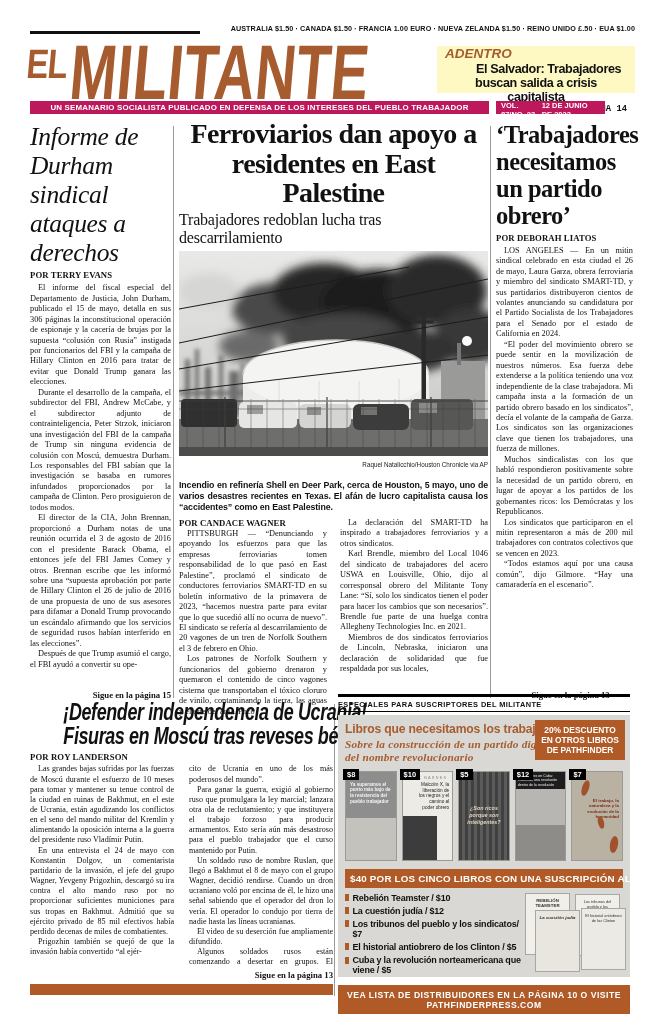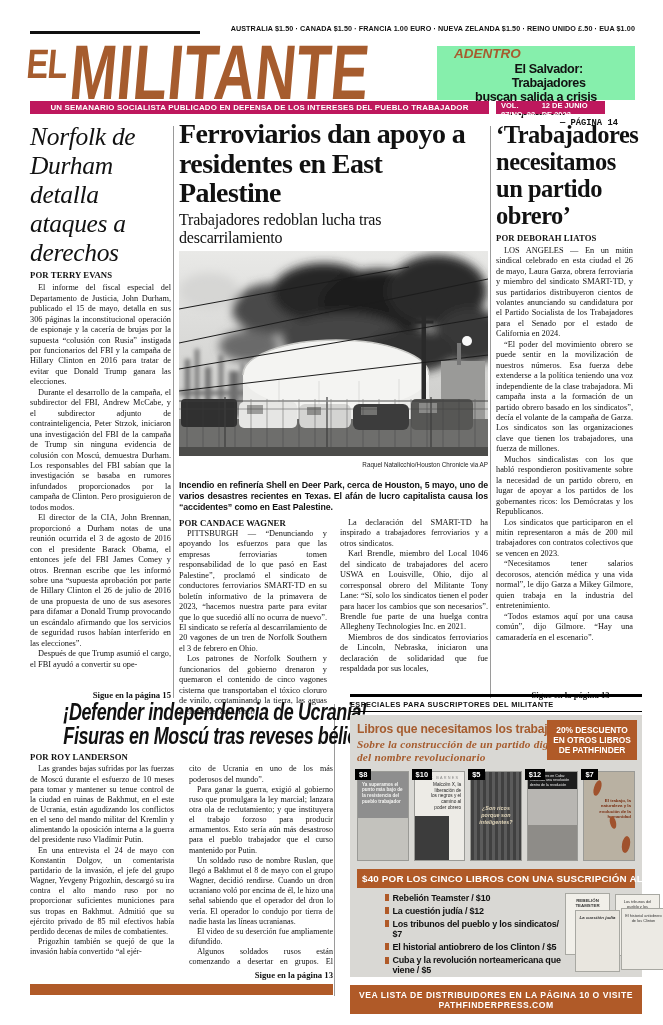--- a/index.html
+++ b/index.html
@@ -15,22 +15,22 @@
   .price-line { position:absolute; left:200px; right:28px; top:24px; text-align:right;
     font-family:"Liberation Sans", sans-serif; font-weight:700; font-size:7.2px; letter-spacing:.1px; color:#111; }
 
   .masthead { position:absolute; left:27px; top:34px; display:flex; align-items:flex-start;
     color:var(--accent); transform:skewX(-5deg); }
   .masthead .el { font-family:"Liberation Sans", sans-serif; font-weight:900; font-size:33px;
     line-height:1; margin-top:9px; letter-spacing:-1px; transform:scaleY(1.25); transform-origin:top; }
   .masthead .big { font-family:"Liberation Sans", sans-serif; font-weight:900; font-size:56px;
     line-height:1; letter-spacing:0.5px; transform:scaleY(1.38); transform-origin:top; margin-left:4px; }
 
-  .adentro { position:absolute; left:437px; top:46px; width:198px; height:54px;
-    background:#86efac; padding:1px 17px 2px; }
+  .adentro { position:absolute; left:437px; top:46px; width:198px; height:47px;
+    background:#fef9c3; padding:1px 8px 2px; }
   .adentro .label { color:var(--accent); font-family:"Liberation Sans", sans-serif;
     font-style:italic; font-weight:900; font-size:13.5px; line-height:1.1; }
   .adentro .l1, .adentro .l2 { font-family:"Liberation Sans", sans-serif; font-weight:900;
     font-size:13px; line-height:1.08; text-align:center; letter-spacing:-0.4px; transform:scaleX(.97); }
   .adentro .pg { font-family:Liberation Mono, monospace; font-weight:800; font-size:8.8px;
     text-align:right; margin-top:0; }
 
   .bar { position:absolute; top:101px; height:13px; background:#be185d; color:#fff;
     font-family:"Liberation Sans", sans-serif; font-weight:700; }
   .bar-left { left:30px; width:459px; font-size:7.9px; line-height:13px; text-align:center; letter-spacing:.2px; }
@@ -50,21 +50,21 @@
   .cont { position:absolute; bottom:0; right:0; left:12px; background:#fff;
     font-weight:700; font-size:8.7px; text-align:right; }
 
   
   .col-left { position:absolute; left:30px; top:122px; width:141px; height:578px; }
   .col-left h2 { font-style:italic; font-weight:500; font-size:25.5px; line-height:1.14; letter-spacing:-0.3px; }
   .col-left .bodytext { margin-top:3px; max-height:418px; }
 
   
   .col-center { position:absolute; left:179px; top:119px; width:309px; }
-  .col-center h1 { font-weight:700; font-size:28px; line-height:1.06; letter-spacing:-0.6px; }
+  .col-center h1 { font-weight:700; font-size:28px; line-height:1.06; text-align:center; letter-spacing:-0.6px; }
   .col-center .subhead { font-size:16px; line-height:1.1; margin-top:3px; text-align:left; letter-spacing:-0.2px; }
   .photo { width:309px; height:205px; margin-top:5px; background:#cfcfcf; }
   .credit { font-family:"Liberation Sans", sans-serif; font-size:6.3px; color:#222; text-align:right; margin-top:1px; }
   .caption { font-family:"Liberation Sans", sans-serif; font-weight:700; font-size:8.8px;
     line-height:1.24; text-align:justify; margin-top:12px; letter-spacing:-0.1px; }
   .cbody { position:relative; margin-top:5px; height:228px; }
   .cbody .ca { position:absolute; left:0; top:0; width:148px; height:228px; }
   .cbody .cb { position:absolute; left:161px; top:0; width:148px; height:228px; }
   .cbody .bodytext { max-height:228px; }
   .cbody .ca .byline { margin:0 0 1px; }
@@ -81,21 +81,21 @@
     font-size:23px; line-height:1.03; white-space:nowrap; text-align:center;
     transform:scaleX(.78); transform-origin:center; letter-spacing:-0.5px; }
   .ukraine .byline { margin-top:4px; }
   .uk-cols { position:relative; margin-top:2px; height:216px; }
   .uk-cols .u1 { position:absolute; left:0; top:0; width:144px; height:216px; overflow:hidden; }
   .uk-cols .u2 { position:absolute; left:159px; top:0; width:144px; height:216px; }
   .uk-cols .bodytext { font-size:8.1px; line-height:10.15px; max-height:216px; }
   .brown-bar { position:absolute; left:30px; top:984px; width:303px; height:11px; background:var(--banner); }
 
   
-  .promo { position:absolute; left:350px; top:694px; width:292px; font-family:"Liberation Sans", sans-serif; }
+  .promo { position:absolute; left:338px; top:694px; width:292px; font-family:"Liberation Sans", sans-serif; }
   .promo .toprule { height:3px; background:#000; }
   .promo .label { font-weight:700; font-size:7.4px; letter-spacing:.4px; margin:3px 0 2px; }
   .promo .thinrule { height:1px; background:#000; }
   .graybox { position:relative; margin-top:3px; background:#d9d8d4; padding:6px 7px 5px; height:262px; }
   .promo-title { color:var(--accent); font-weight:800; font-size:13.5px; white-space:nowrap;
     transform:scaleX(.9); transform-origin:left; letter-spacing:-0.2px; }
   .promo-sub { color:var(--accent); font-family:"Liberation Serif", serif; font-weight:700;
     font-style:italic; font-size:11.3px; line-height:1.18; width:218px; margin-top:2px; letter-spacing:.2px; }
   .discount { position:absolute; top:5px; right:5px; width:90px; background:var(--banner);
     color:#fff; font-weight:800; font-size:8.4px; line-height:1.2; text-align:center; padding:5px 3px; }
@@ -118,21 +118,21 @@
   .bk4 .band { background:#1d1d1d; color:#eee; font-size:3.6px; line-height:1.25; padding:2px 2px; }
   .bk5 .cover { background:#b9b1a2; position:relative; color:#7a2e12; font-weight:700;
     font-size:4.4px; line-height:1.25; text-align:right; padding:26px 3px 0; }
   .bk5 .fig { position:absolute; background:#a0522d; border-radius:50%; }
   .f1 { width:7px; height:16px; left:10px; top:8px; transform:rotate(18deg); }
   .f2 { width:6px; height:13px; left:26px; top:44px; transform:rotate(-14deg); }
   .f3 { width:8px; height:17px; left:38px; top:64px; transform:rotate(10deg); }
   .bundle { margin-top:6px; background:var(--banner); color:#fff; font-weight:800;
     font-size:9.8px; padding:4px 5px; letter-spacing:.2px; white-space:nowrap; }
   .bottomrow { display:flex; margin-top:5px; }
-  .blist { width:178px;margin-left:28px; }
+  .blist { width:178px; }
   .blist .item { display:flex; gap:4px; margin-bottom:3px; }
   .blist .bull { flex:0 0 3.5px; height:7px; background:var(--banner); margin-top:1.5px; }
   .blist .txt { font-weight:800; font-size:9px; line-height:1.12; color:#111; letter-spacing:-0.2px; }
   .minis { position:relative; flex:1; height:86px; }
   .mini { position:absolute; width:45px; height:62px; background:#f1efe9; border:1px solid #a8a8a2;
     font-size:3.9px; line-height:1.3; color:#333; padding:4px 3px; text-align:center; }
   .m1 { left:2px; top:0; } .m2 { left:52px; top:1px; }
   .m3 { left:12px; top:17px; z-index:2; background:#e9e6df; }
   .m4 { left:58px; top:15px; z-index:3; background:#eceae4; }
   .mini .mt { font-weight:700; font-size:4.4px; }
@@ -163,21 +163,21 @@
   <div class="bar bar-right">
     <span>VOL. 87/NO. 23</span>
     <span>12 DE JUNIO DE 2023</span>
   </div>
 
   <div class="vrule v1"></div>
   <div class="vrule v2"></div>
   <div class="vrule v3"></div>
 
   <div class="col-left">
-    <h2>Norfolk de Durham detalla ataques a derechos</h2>
+    <h2>Informe de Durham sindical ataques a derechos</h2>
     <div class="byline">POR TERRY EVANS</div>
     <div class="bodytext">
       <p>El informe del fiscal especial del Departamento de Justicia, John Durham, publicado el 15 de mayo, detalla en sus 306 páginas la inconstitucional operación de espionaje y la cacería de brujas por la supuesta “colusión con Rusia” instigada por funcionarios del FBI y la campaña de Hillary Clinton en 2016 para tratar de evitar que Donald Trump ganara las elecciones.</p>
       <p>Durante el desarrollo de la campaña, el subdirector del FBI, Andrew McCabe, y el subdirector adjunto de contrainteligencia, Peter Strzok, iniciaron una investigación del FBI de la campaña de Trump sin ninguna evidencia de colusión con Moscú, demuestra Durham. Los responsables del FBI sabían que la investigación se basaba en rumores infundados proporcionados por la campaña de Clinton. Pero prosiguieron de todos modos.</p>
       <p>El director de la CIA, John Brennan, proporcionó a Durham notas de una reunión ocurrida el 3 de agosto de 2016 con el presidente Barack Obama, el entonces jefe del FBI James Comey y otros. Brennan escribe que les informó sobre una “supuesta aprobación por parte de Hillary Clinton el 26 de julio de 2016 de una propuesta de uno de sus asesores para difamar a Donald Trump provocando un escándalo afirmando que los servicios de seguridad rusos habían interferido en las elecciones”.</p>
       <p>Después de que Trump asumió el cargo, el FBI ayudó a convertir su ope-</p>
     </div>
     <div class="cont">Sigue en la página 15</div>
   </div>
 
@@ -312,21 +312,20 @@
   </div>
 
   <div class="col-right">
     <h2>‘Trabajadores necesitamos un partido obrero’</h2>
     <div class="byline">POR DEBORAH LIATOS</div>
     <div class="bodytext">
       <p>LOS ANGELES — En un mitin sindical celebrado en esta ciudad el 26 de mayo, Laura Garza, obrera ferroviaria y miembro del sindicato SMART-TD, y sus partidarios distribuyeron cientos de volantes anunciando su candidatura por el Partido Socialista de los Trabajadores para el Senado por el estado de California en 2024.</p>
       <p>“El poder del movimiento obrero se puede sentir en la movilización de nuestros números. Esa fuerza debe extenderse a la política teniendo una voz independiente de la clase trabajadora. Mi campaña insta a la formación de un partido obrero basado en los sindicatos”, decía el volante de la campaña de Garza. Los sindicatos son las organizaciones clave que tienen los trabajadores, una fuerza de millones.</p>
       <p>Muchos sindicalistas con los que habló respondieron positivamente sobre la necesidad de un partido obrero, en lugar de apoyar a los partidos de los gobernantes ricos: los Demócratas y los Republicanos.</p>
       <p>Los sindicatos que participaron en el mitin representaron a más de 200 mil trabajadores con contratos colectivos que se vencen en 2023.</p>
-      <p>“Necesitamos tener salarios decorosos, atención médica y una vida normal”, le dijo Garza a Mikey Gilmore, quien trabaja en la industria del entretenimiento.</p>
       <p>“Todos estamos aquí por una causa común”, dijo Gilmore. “Hay una camaradería en el escenario”.</p>
     </div>
     <div class="cont">Sigue en la página 13</div>
   </div>
 
   <div class="ukraine">
     <div class="hl">¡Defender independencia de Ucrania!</div>
     <div class="hl">Fisuras en Moscú tras reveses bélicos</div>
     <div class="byline">POR ROY LANDERSON</div>
     <div class="uk-cols">

